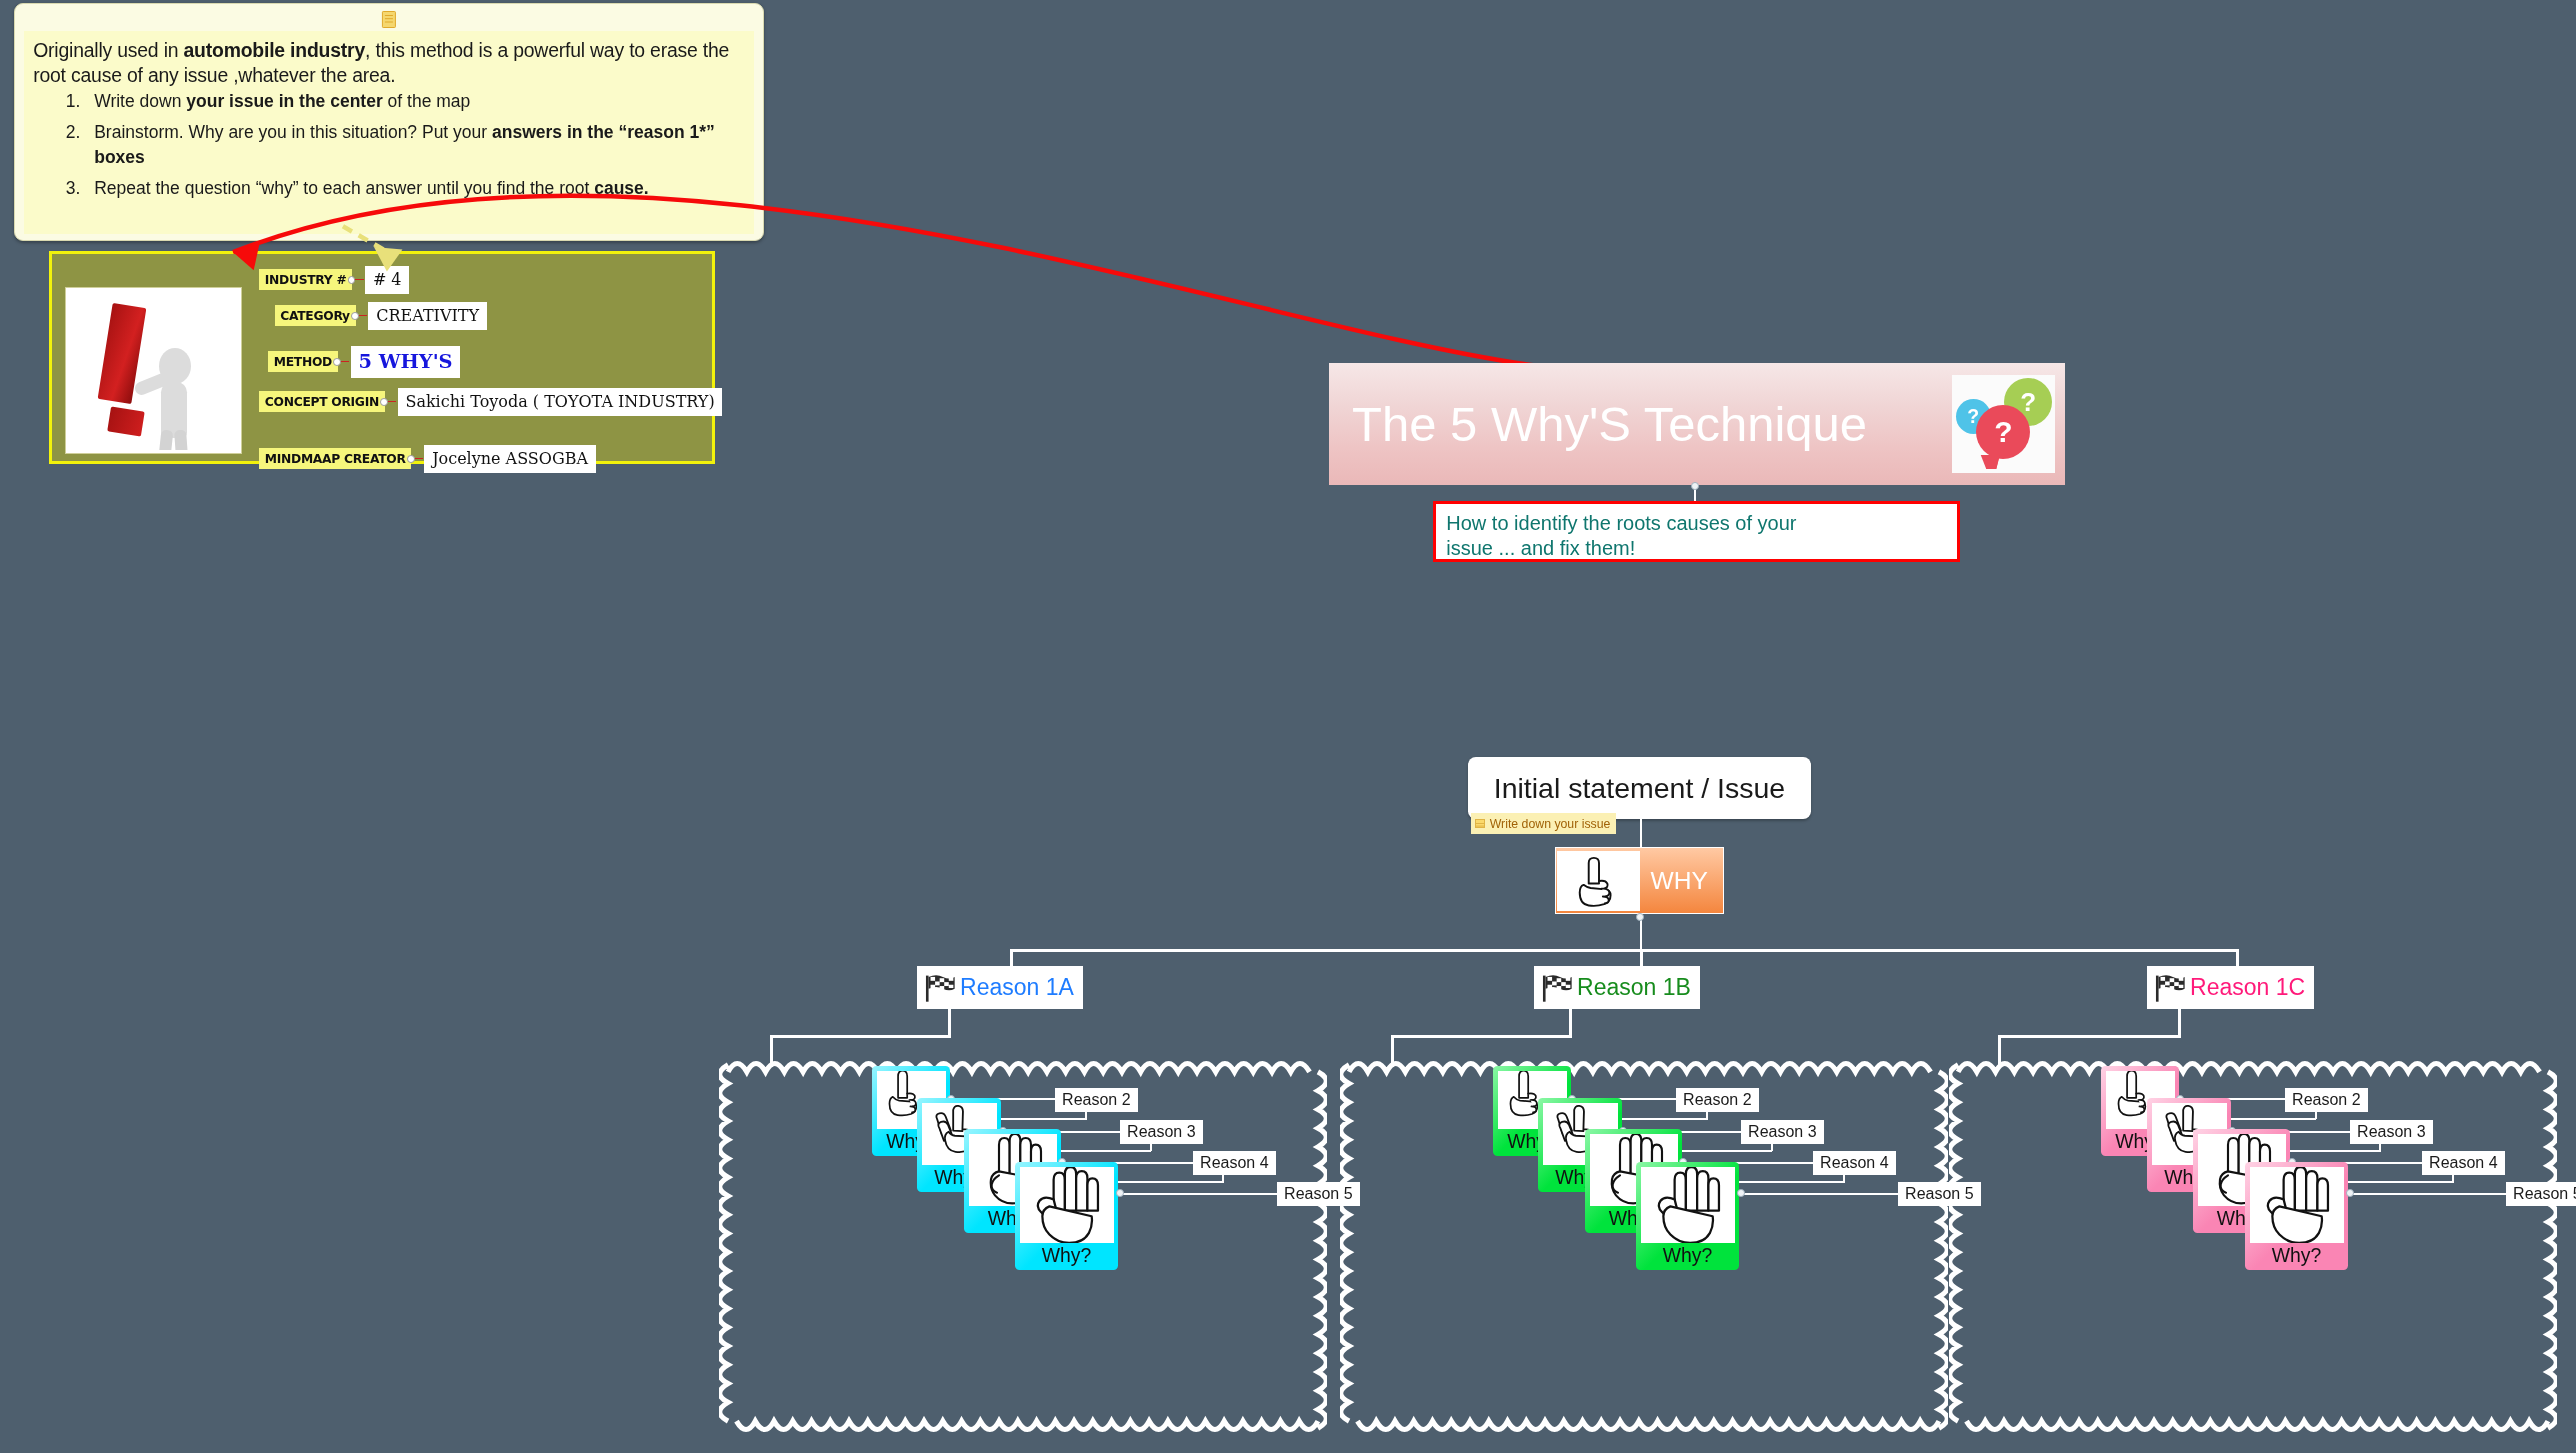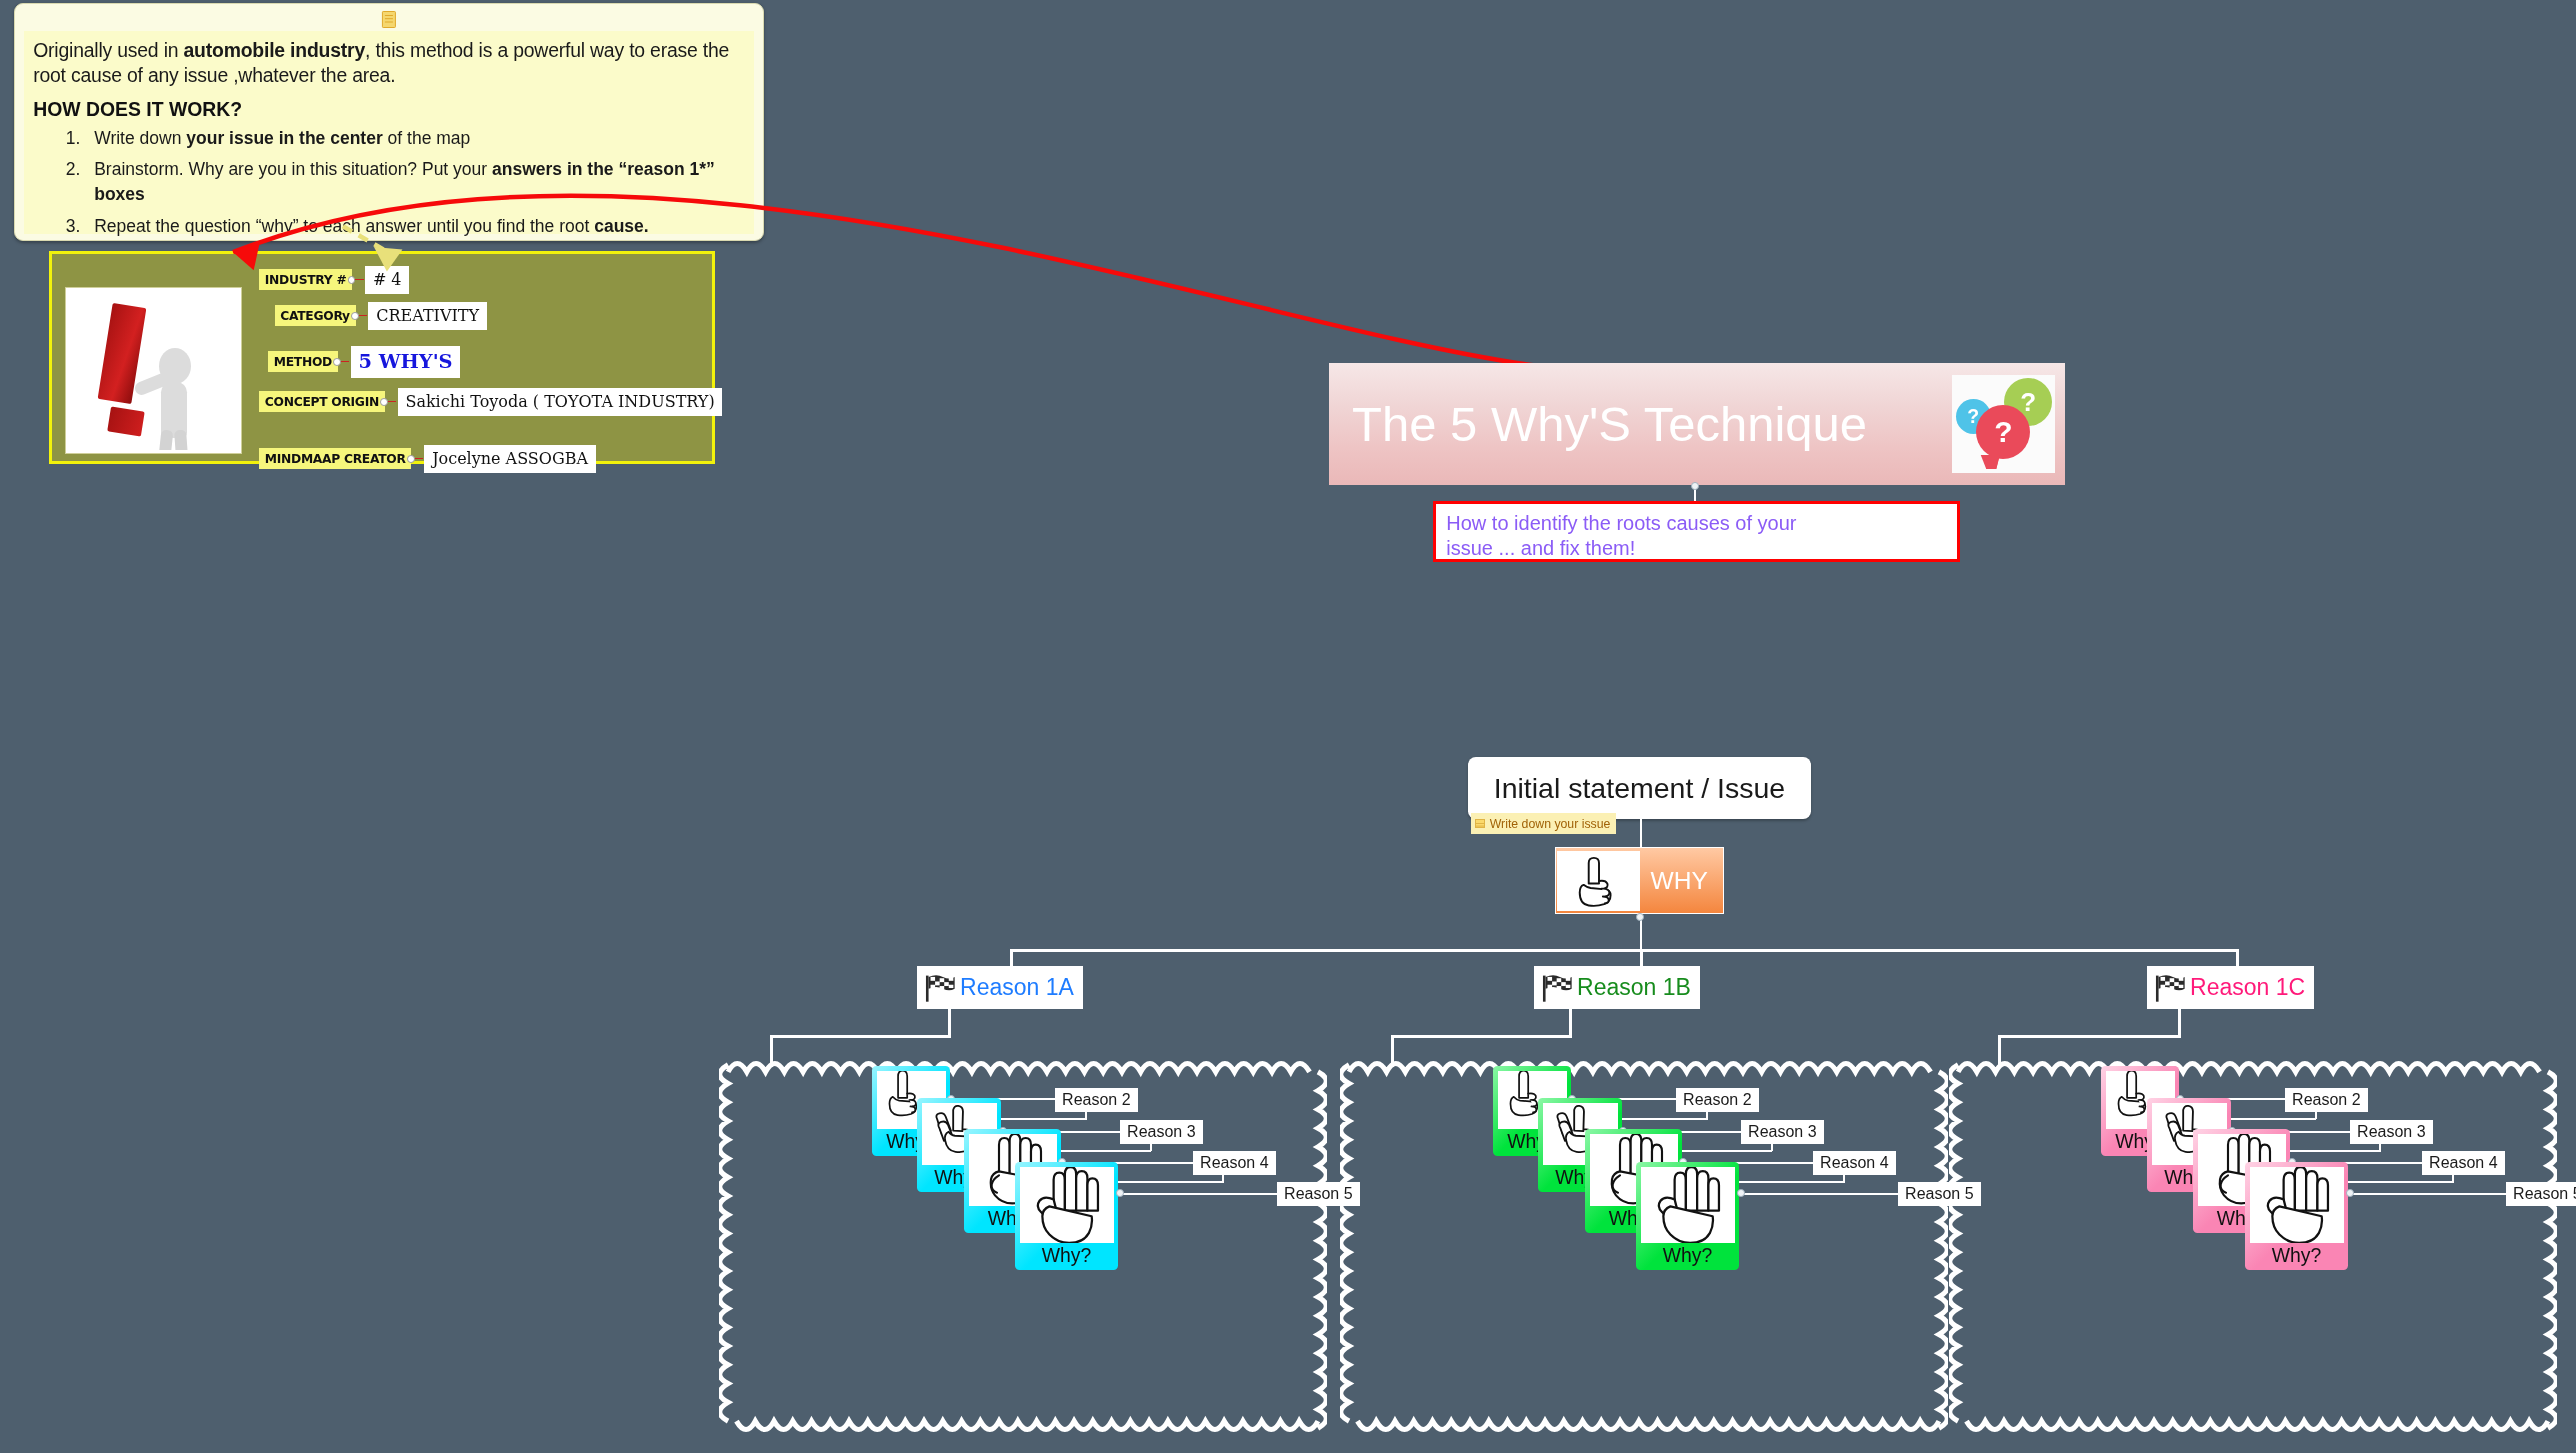--- a/index.html
+++ b/index.html
@@ -107,21 +107,21 @@
   .bub-red   { width:54px; height:54px; background:#ea4a5a; left:24.6px; top:30px; font-size:30px; z-index:2;}
   .bub-red::after{ content:""; position:absolute; left:2.6px; bottom:-10.3px; width:0;height:0;
     border-left:9px solid transparent; border-right:10.3px solid #ea4a5a; border-top:14.2px solid #ea4a5a;
     border-bottom:0; transform:skewX(-14deg); }
 
   
   .subbox {
     position: absolute; left: 1433px; top: 501px; width: 527px; height: 61px;
     background: #fff; border: 3.2px solid #ff0000; padding: 6.5px 10.3px;
   }
-  .subbox span { font-size: 20px; color: #8b5cf6; line-height: 1.28; display:block;
+  .subbox span { font-size: 20px; color: #0f766e; line-height: 1.28; display:block;
     font-family: "Liberation Sans", sans-serif; }
 
   
   .issue {
     position: absolute; left: 1468px; top: 757px; width: 343px; height: 62px;
     background: #fff; border-radius: 7.8px; display: flex; align-items: center; justify-content: center;
     box-shadow: 0 1.3px 2.6px rgba(0,0,0,.25);
   }
   .issue span { font-size: 28.5px; color: #1a1a1a; font-family: "Liberation Sans", sans-serif; }
   .issue-note {
@@ -180,21 +180,20 @@
 <body>
 
 <div id="canvas">
 
   <div class="note">
     <div class="note-doc-icon"></div>
     <div class="note-inner">
       <p>
         <span>Originally used in </span><b>automobile industry</b><span>, this method is a powerful way to erase the root cause of any issue ,whatever the area.</span>
       </p>
-      <h3>HOW DOES IT WORK?</h3>
       <ol>
         <li><span> Write down </span><b>your issue in the center</b><span> of the map</span></li>
         <li><span>Brainstorm. Why are you in this situation? Put your </span><b>answers in the “reason 1*” boxes</b><span></span></li>
         <li><span>Repeat the question “why” to each answer until you find the root </span><b>cause.</b><span></span></li>
       </ol>
     </div>
   </div>
 
   <div class="metabox">
     <div class="meta-thumb">

